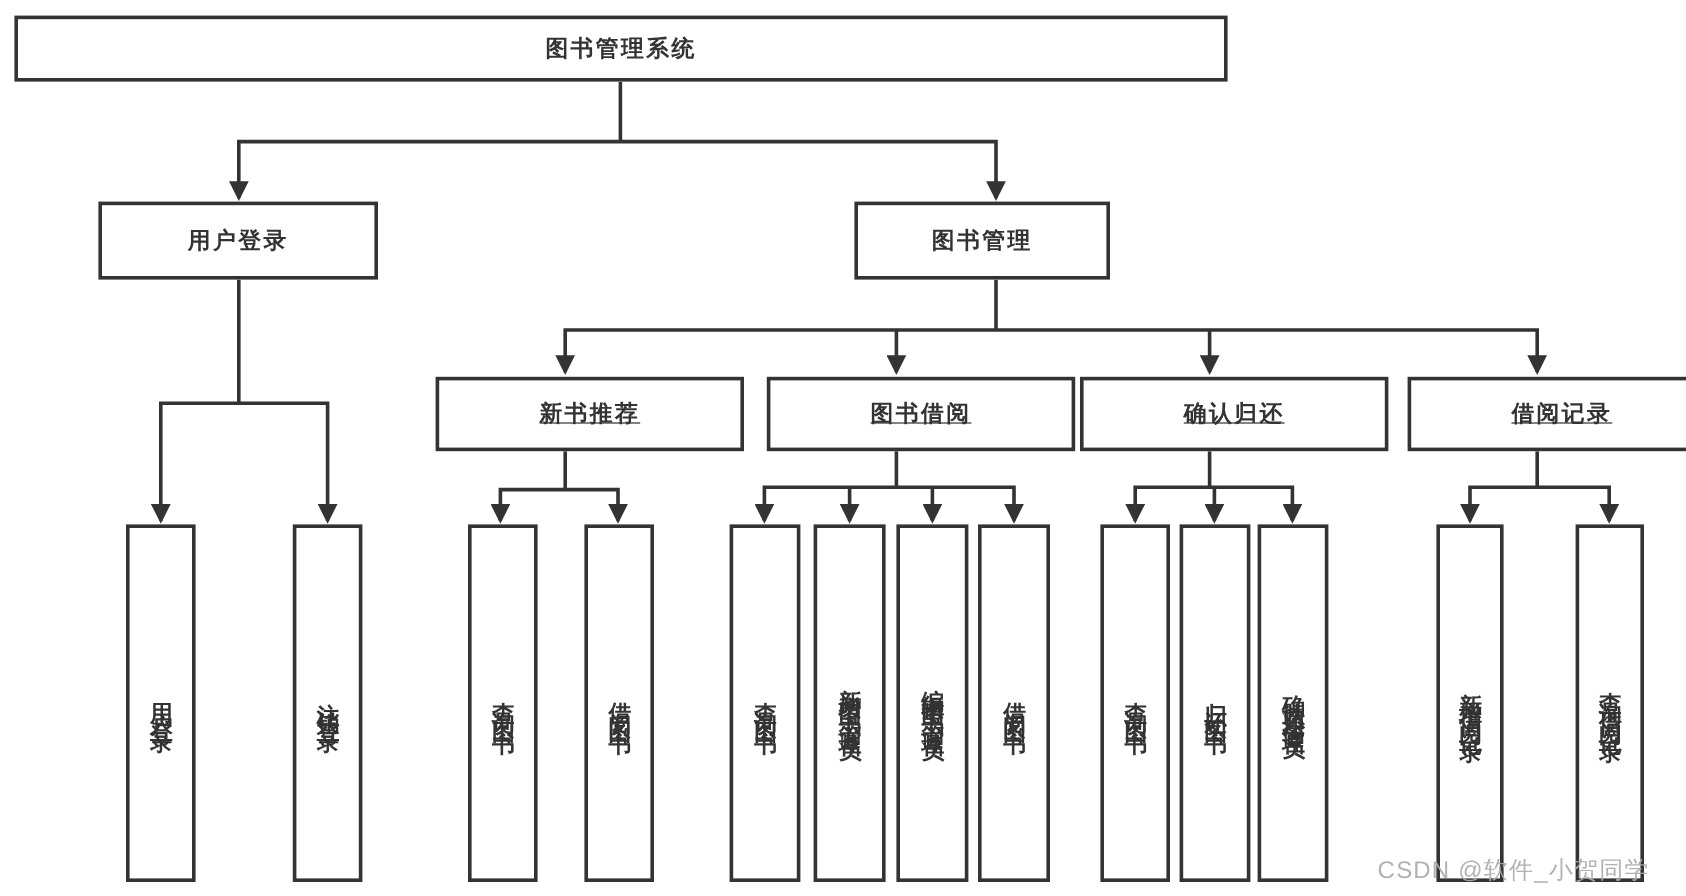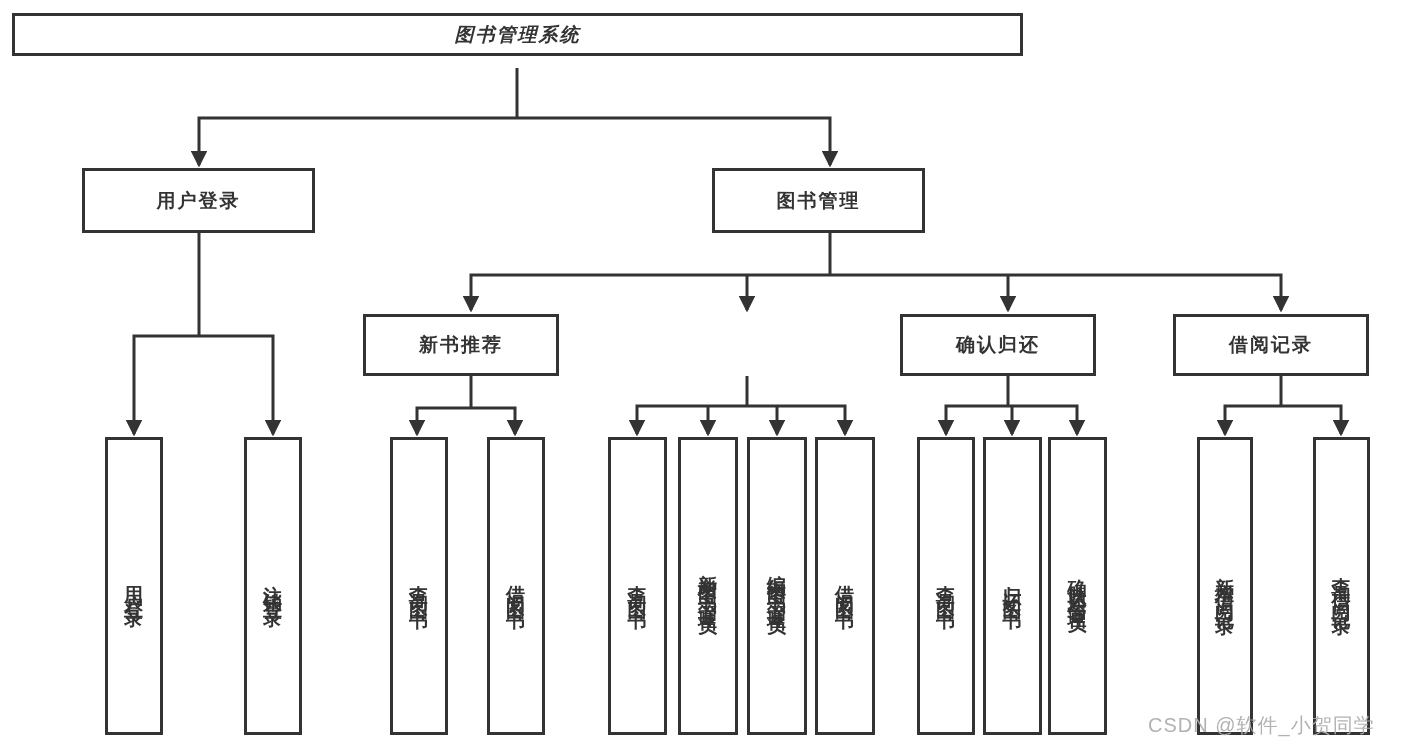--- a/index.html
+++ b/index.html
@@ -25,23 +25,23 @@
     display: flex;
     align-items: center;
     justify-content: center;
     text-align: center;
   }
   .h-node {
     font-size: 19px;
     letter-spacing: 2px;
     font-weight: 600;
   }
-  .root-node   { left: 12px;  top: 13px;  width: 1011px; height: 43px; font-style: italic; }
+  .root-node   { left: 12px;  top: 13px;  width: 1011px; height: 55px; }
   .lvl2-node   { top: 168px; height: 65px; }
-  .lvl3-node   { top: 314px; height: 62px; width: 196px; }
+  .lvl3-node   { top: 314px; height: 62px; width: 257px; text-decoration: underline; }
   .leaf-node {
     top: 437px;
     height: 298px;
     writing-mode: vertical-rl;
     font-size: 19px;
     letter-spacing: 8px;
     font-weight: 600;
     line-height: 1;
   }
   .watermark {
@@ -95,20 +95,21 @@
       <path d="M1225 434 V406 H1341 V434" marker-start="url(#arrow)" marker-end="url(#arrow)"></path>
     </g>
   </svg>
 
   <div class="node h-node root-node">图书管理系统</div>
 
   <div class="node h-node lvl2-node" style="left:82px; width:233px;">用户登录</div>
   <div class="node h-node lvl2-node" style="left:712px; width:213px;">图书管理</div>
 
   <div class="node h-node lvl3-node" style="left:363px;">新书推荐</div>
+  <div class="node h-node lvl3-node" style="left:639px;">图书借阅</div>
   <div class="node h-node lvl3-node" style="left:900px;">确认归还</div>
   <div class="node h-node lvl3-node" style="left:1173px;">借阅记录</div>
 
   <div class="node leaf-node" style="left:105px; width:58px;">用户登录</div>
   <div class="node leaf-node" style="left:244px; width:58px;">注销登录</div>
 
   <div class="node leaf-node" style="left:390px; width:58px;">查询图书</div>
   <div class="node leaf-node" style="left:487px; width:58px;">借阅图书</div>
 
   <div class="node leaf-node" style="left:608px; width:59px;">查询图书</div>

